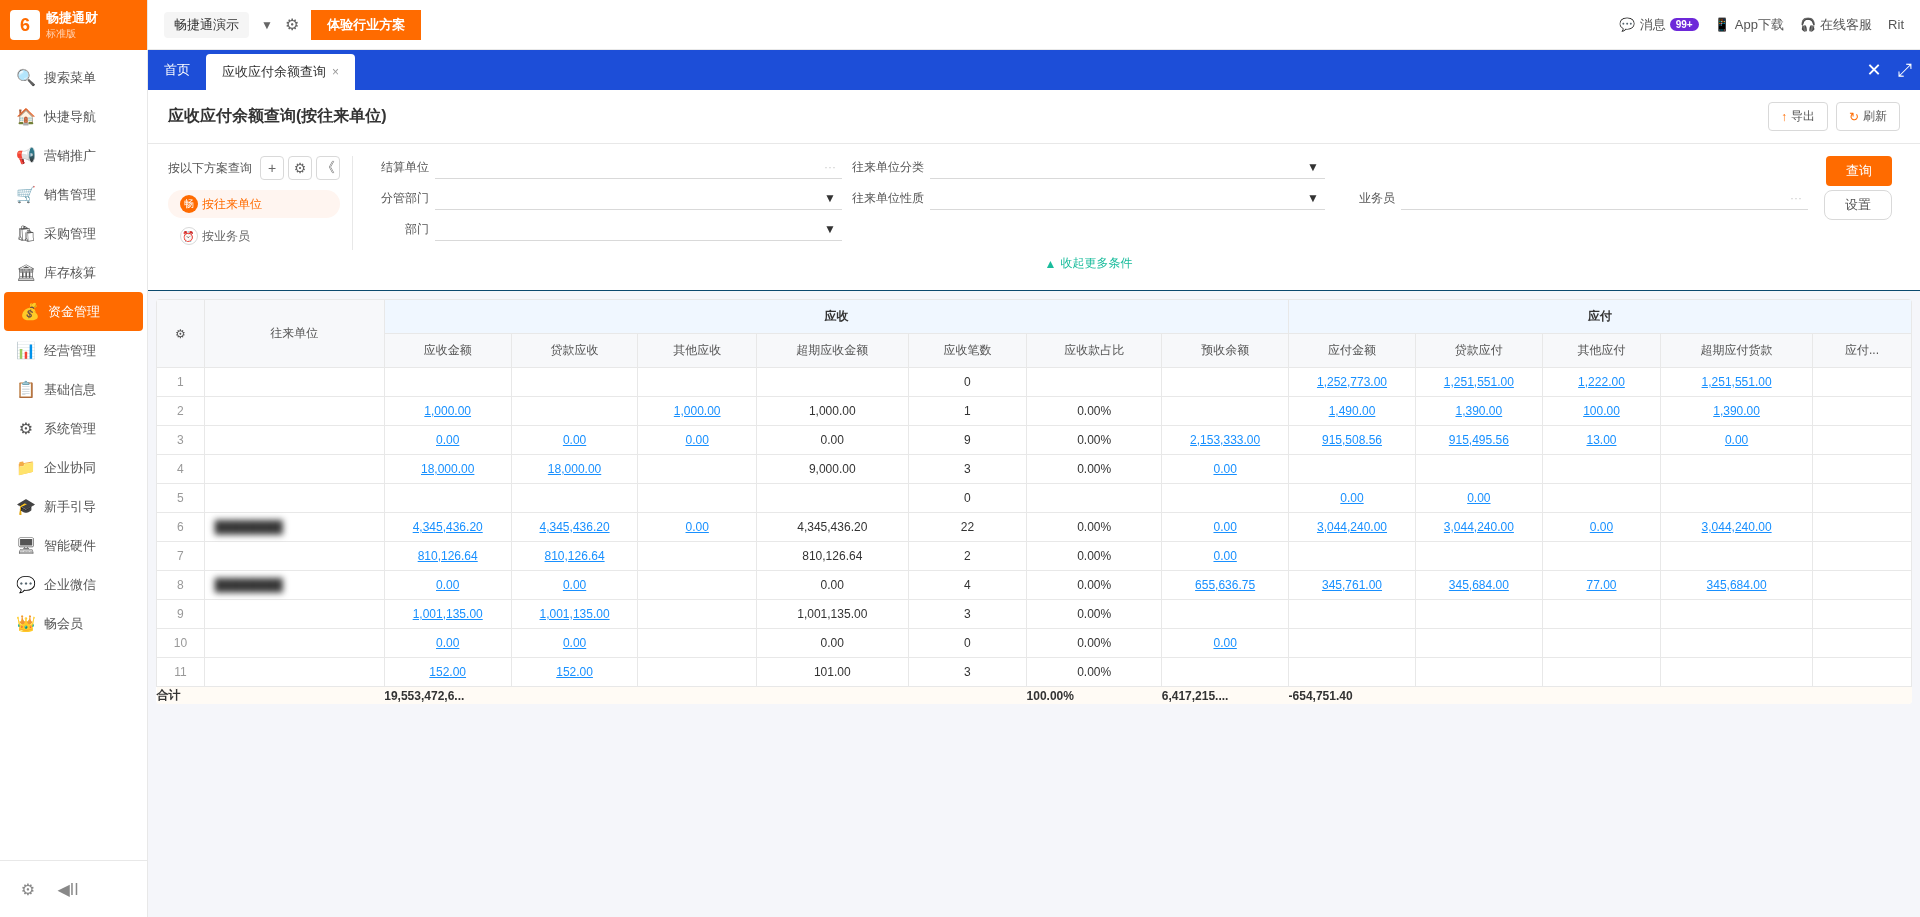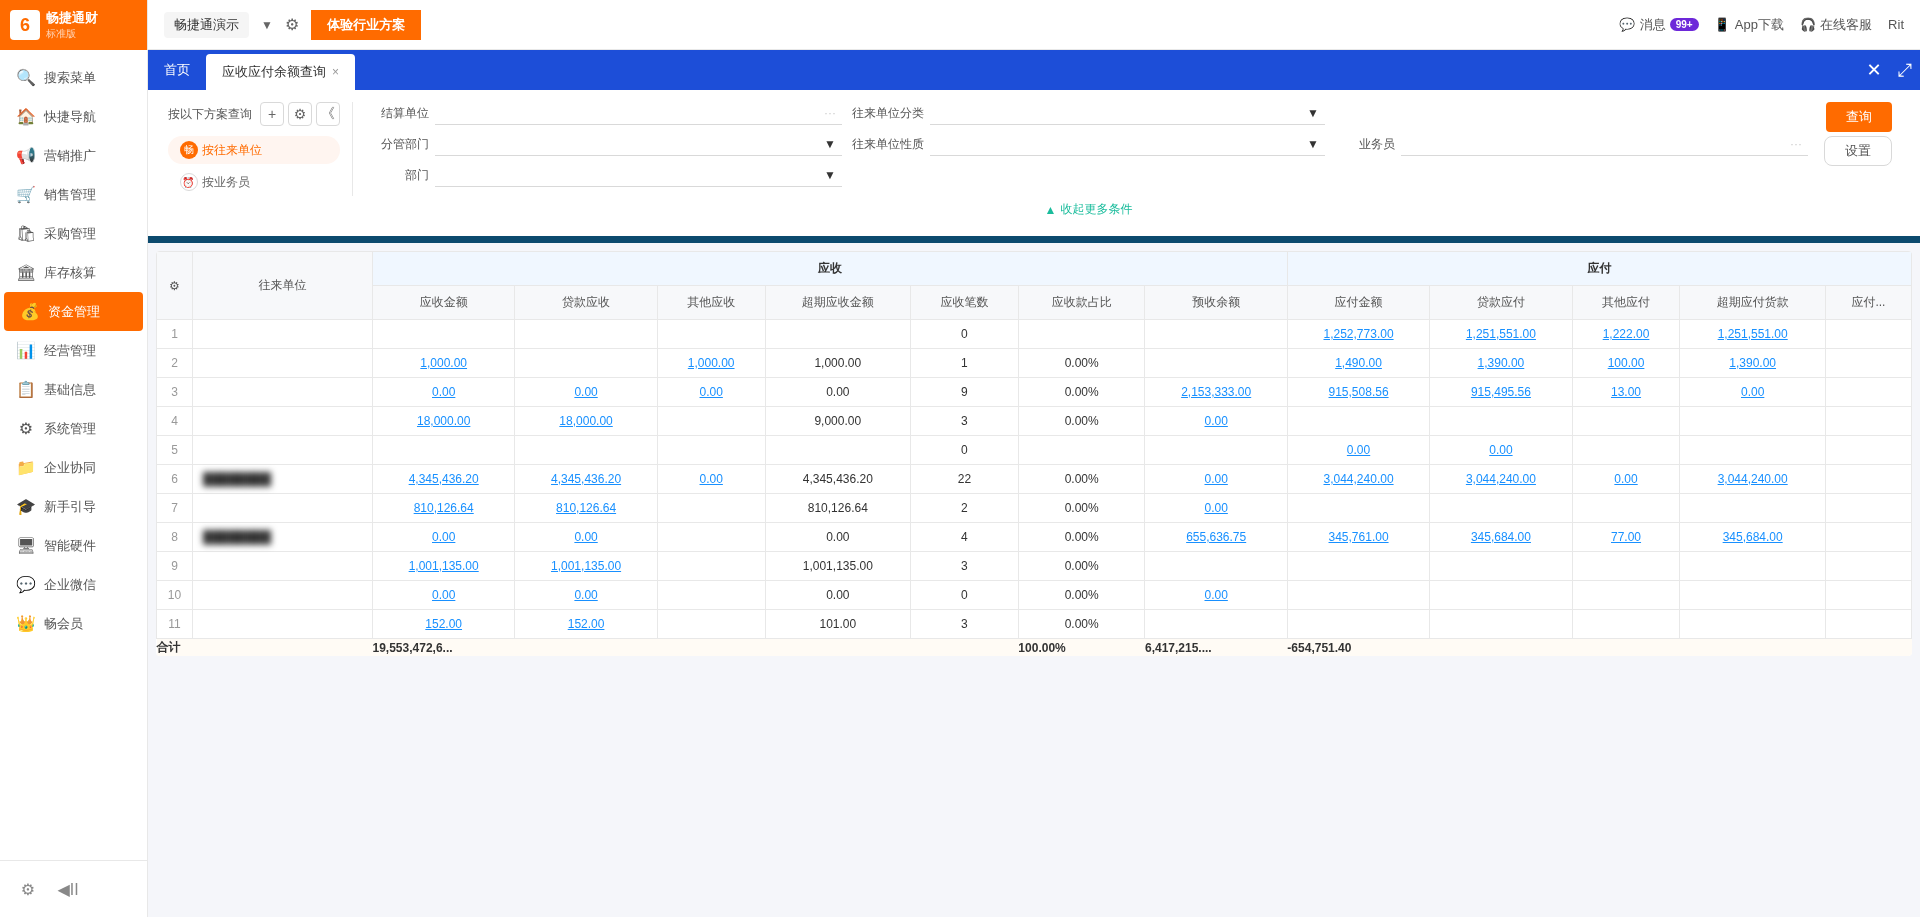--- a/index.html
+++ b/index.html
@@ -91,21 +91,21 @@
     .page-title { font-size: 16px; font-weight: bold; color: #333; }
     .page-actions { display: flex; gap: 8px; }
     .action-btn {
       display: flex; align-items: center; gap: 4px; padding: 5px 12px; border: 1px solid #d9d9d9;
       border-radius: 4px; background: #fff; cursor: pointer; color: #555; font-size: 12px;
     }
     .action-btn .icon { color: #ff6b00; }
 
     
     .filter-area {
-      background: #fff; padding: 12px 20px; border-bottom: 7px solid #0c4a6e;
+      background: #fff; padding: 12px 20px; border-bottom: 1px solid #0c4a6e;
     }
     .filter-label-row {
       display: flex; align-items: center; gap: 8px; margin-bottom: 10px;
     }
     .filter-label { color: #555; font-size: 12px; }
     .filter-btn-group { display: flex; gap: 4px; align-items: center; }
     .filter-btn { 
       width: 24px; height: 24px; border: 1px solid #d9d9d9; border-radius: 4px; background: #fff;
       cursor: pointer; display: flex; align-items: center; justify-content: center; font-size: 14px; color: #666;
     }
@@ -151,21 +151,21 @@
     
     .table-area {
       background: #fff; margin: 8px; border-radius: 4px; overflow: hidden;
     }
     .table-wrapper { overflow-x: auto; }
     table {
       width: 100%; border-collapse: collapse; font-size: 12px;
     }
     thead tr { background: #f7f8fa; }
     thead th {
-      padding: 8px 10px; text-align: center; color: #555; font-weight: normal;
+      padding: 8px 18px; text-align: center; color: #555; font-weight: normal;
       border: 1px solid #e8e8e8; white-space: nowrap;
     }
     thead th.group-header {
       background: #f0f7ff; color: #333; font-weight: bold;
     }
     tbody tr { background: #fff; }
     tbody td {
       padding: 7px 10px; border: 1px solid #e8e8e8; text-align: center;
       color: #333; white-space: nowrap;
     }
@@ -299,20 +299,33 @@
     <span>应收应付余额查询</span>
     <span class="tab-close">×</span>
   </div>
   <div class="tabbar-spacer"></div>
   <span class="tabbar-action">✕</span>
   <span class="tabbar-action">⤢</span>
 </div>
 
 <div class="main">
 
+  <div class="page-header">
+    <div class="page-title">应收应付余额查询(按往来单位)</div>
+    <div class="page-actions">
+      <button class="action-btn">
+        <span class="icon">↑</span>
+        <span>导出</span>
+      </button>
+      <button class="action-btn">
+        <span class="icon">↻</span>
+        <span>刷新</span>
+      </button>
+    </div>
+  </div>
 
   <div class="filter-area">
     <div style="display:flex; gap: 16px; align-items: flex-start;">
 
       <div style="min-width: 160px; border-right: 1px solid #e8e8e8; padding-right: 12px;">
         <div class="filter-label-row">
           <span class="filter-label">按以下方案查询</span>
           <div class="filter-btn-group">
             <button class="filter-btn">+</button>
             <button class="filter-btn">⚙</button>

